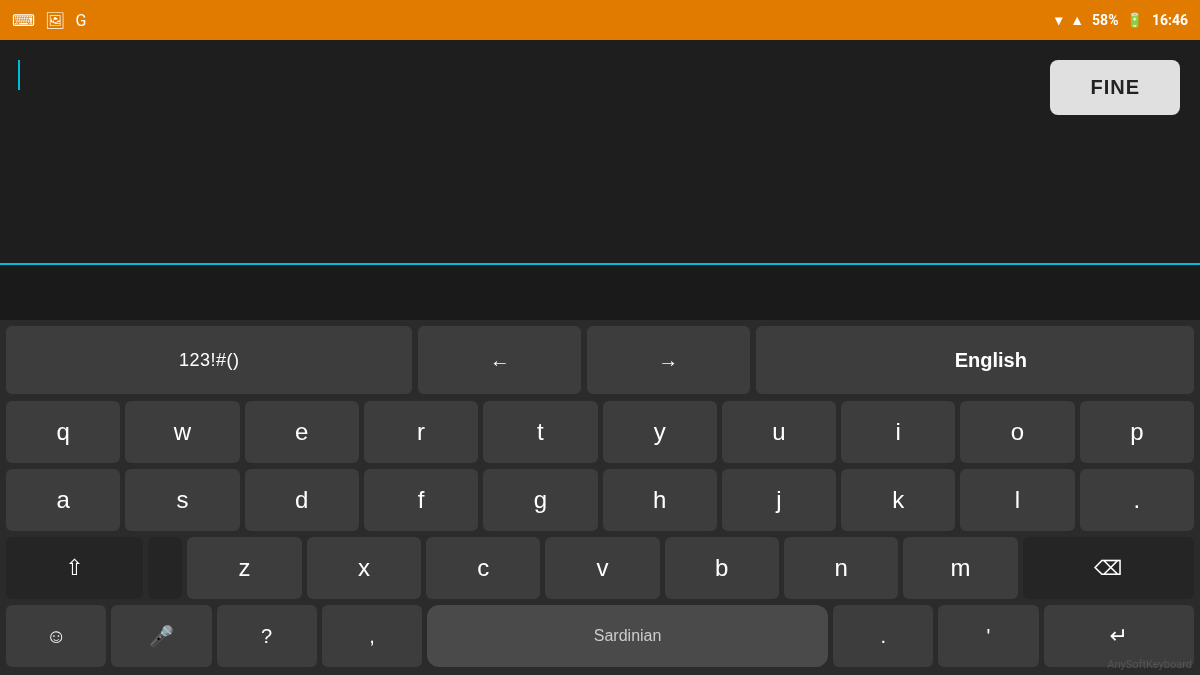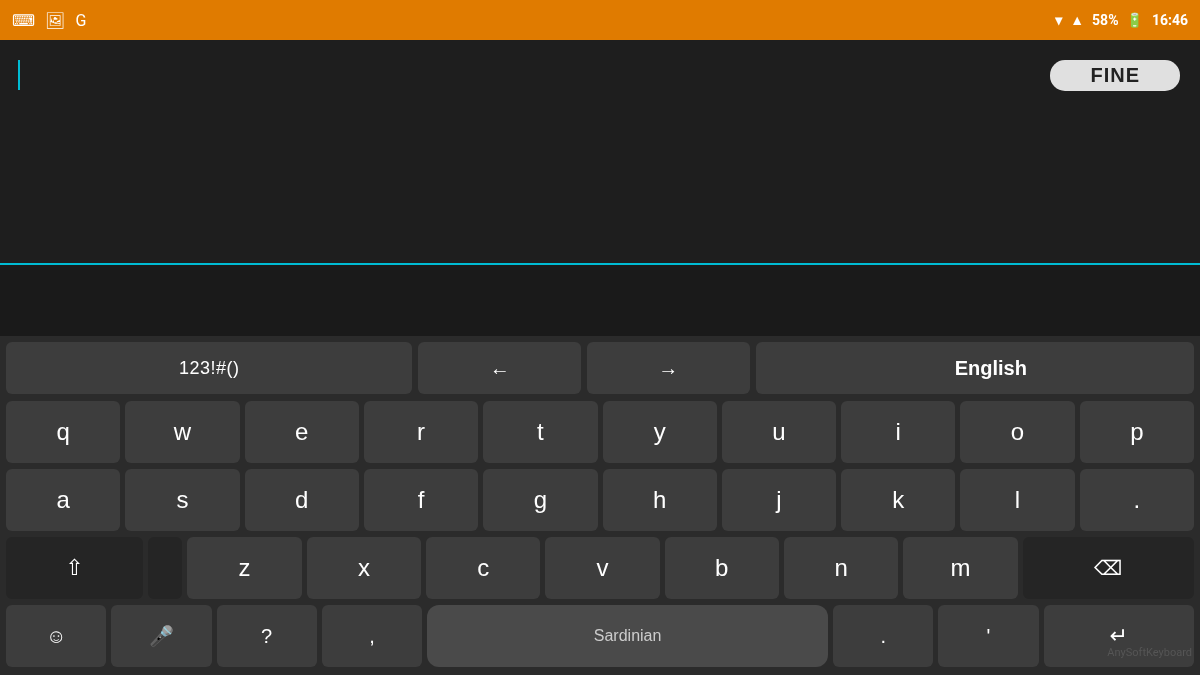--- a/index.html
+++ b/index.html
@@ -59,23 +59,23 @@
 
     
     #fine-button {
       position: absolute;
       right: 20px;
       top: 20px;
       background: #e0e0e0;
       color: #222;
       font-size: 20px;
       font-weight: bold;
-      padding: 4px 40px;
-      border: none;
-      border-radius: 15px;
+      padding: 16px 40px;
+      border: none;
+      border-radius: 8px;
       cursor: pointer;
       letter-spacing: 1px;
     }
 
     
     #keyboard {
       width: 1200px;
       background: #2b2b2b;
       padding: 0;
       position: absolute;
@@ -92,21 +92,21 @@
     .key-special {
       background: #3d3d3d;
       color: white;
       border: none;
       border-radius: 6px;
       font-size: 18px;
       cursor: pointer;
       display: flex;
       align-items: center;
       justify-content: center;
-      height: 52px;
+      height: 68px;
     }
     .key-numbers {
       flex: 2.5;
       font-size: 18px;
       font-weight: normal;
       letter-spacing: 0.5px;
     }
     .key-arrow {
       flex: 1;
       font-size: 20px;
@@ -181,21 +181,21 @@
       font-size: 16px;
       color: #ccc;
       border-radius: 12px;
     }
     .key-period-sm { flex: 1; }
     .key-quote { flex: 1; }
     .key-enter { flex: 1.5; font-size: 22px; }
 
     .watermark {
       position: absolute;
-      bottom: 16px;
+      bottom: 4px;
       right: 8px;
       color: #555;
       font-size: 11px;
     }
   </style>
 </head>
 <body>
 
 <div id="status-bar">
   <div class="status-left">

